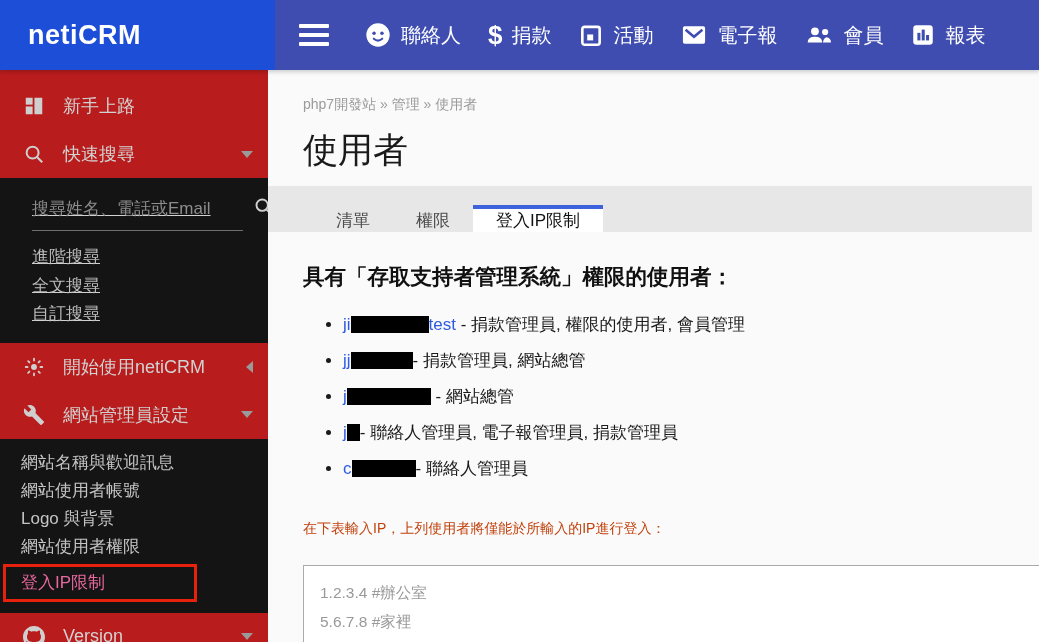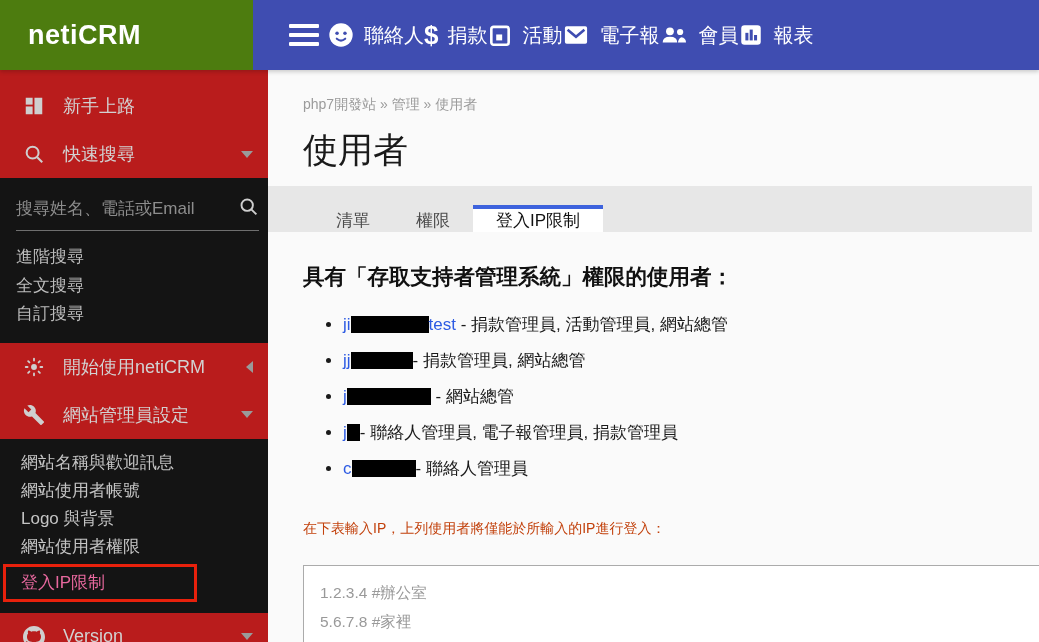--- a/index.html
+++ b/index.html
@@ -2,45 +2,45 @@
 <html><head>
 <meta charset="utf-8">
 <style>
   * { margin:0; padding:0; box-sizing:border-box; }
   html,body { width:1039px; height:642px; overflow:hidden; background:#fafafa;
               font-family:"Liberation Sans","DejaVu Sans",sans-serif; }
 
   
   .topnav { display:flex; height:70px; width:100%; position:relative; z-index:5;
             box-shadow:0 2px 4px rgba(0,0,0,.18); }
-  .logo { width:253px; background:#4d7c0f; color:#fff; display:flex; align-items:center;
+  .logo { width:275px; background:#1d4ed8; color:#fff; display:flex; align-items:center;
           padding-left:28px; font-size:27px; font-weight:bold; letter-spacing:.5px; }
-  .nav { flex:1; background:#3f4db1; display:flex; align-items:center; 
-         padding-left:36px; color:#fff; }
+  .nav { flex:1; background:#3f4db1; display:flex; align-items:center; gap:27px;
+         padding-left:24px; color:#fff; }
   .nav-item { display:flex; align-items:center; gap:9px; font-size:20px; cursor:pointer; }
   .nav-item svg { display:block; }
   .burger { display:flex; flex-direction:column; gap:5px; cursor:pointer; margin-right:8px; }
   .burger span { display:block; width:30px; height:4px; background:#fff; border-radius:1px; }
   .dollar { font-size:26px; font-weight:bold; line-height:1; }
 
   
   .sidebar { position:absolute; left:0; top:70px; width:275px; height:572px;
              background:#b91c1c; color:#d2d2d2; }
   .side-item { height:48px; display:flex; align-items:center; gap:17px; padding:0 22px;
                font-size:18px; cursor:pointer; }
   .side-item:first-child { margin-top:12px; }
   .side-item .ic { width:24px; display:flex; justify-content:center; }
   .caret-down { width:0; height:0; margin-left:auto;
                 border-left:6px solid transparent; border-right:6px solid transparent;
                 border-top:7px solid #9a9a9a; }
   .caret-left { width:0; height:0; margin-left:auto;
                 border-top:6px solid transparent; border-bottom:6px solid transparent;
                 border-right:7px solid #9a9a9a; }
   .side-sub { background:#141414; }
-  .search-section { padding:18px 16px 14px; }
+  .search-section { padding:18px 32px 14px;text-decoration:underline; }
   .search-row { display:flex; align-items:center; border-bottom:1px solid #6f6f6f;
                 padding-bottom:9px; margin-bottom:12px; }
   .search-row input { flex:1; background:transparent; border:none; outline:none;
                       color:#cccccc; font-size:17px;
                       font-family:"Liberation Sans","DejaVu Sans",sans-serif; }
   .search-row input::placeholder { color:#8d8d8d; opacity:1; }
   .qlink { display:block; color:#bcbcbc; font-size:17px; line-height:28.5px;
            text-decoration:none; cursor:pointer; }
   .admin-section { padding:10px 0 8px; }
   .alink { display:block; color:#c4c4c4; font-size:17px; line-height:28px;
@@ -248,21 +248,21 @@
     <div class="tab">清單</div>
     <div class="tab">權限</div>
     <div class="tab active">登入IP限制</div>
   </div>
 
   <div class="content">
     <h2>具有「存取支持者管理系統」權限的使用者：</h2>
 
     <ul class="users">
       <li>
-        <a><span>ji</span><span class="redact rw1"></span><span>test</span></a><span> - 捐款管理員, 活動管理員, 網站總管</span>
+        <a><span>ji</span><span class="redact rw1"></span><span>test</span></a><span> - 捐款管理員, 權限的使用者, 會員管理</span>
       </li>
       <li>
         <a><span>jj</span><span class="redact rw2"></span><span></span></a><span>- 捐款管理員, 網站總管</span>
       </li>
       <li>
         <a><span>j</span><span class="redact rw3"></span><span></span></a><span> - 網站總管</span>
       </li>
       <li>
         <a><span>j</span><span class="redact rw4"></span><span></span></a><span>- 聯絡人管理員, 電子報管理員, 捐款管理員</span>
       </li>

